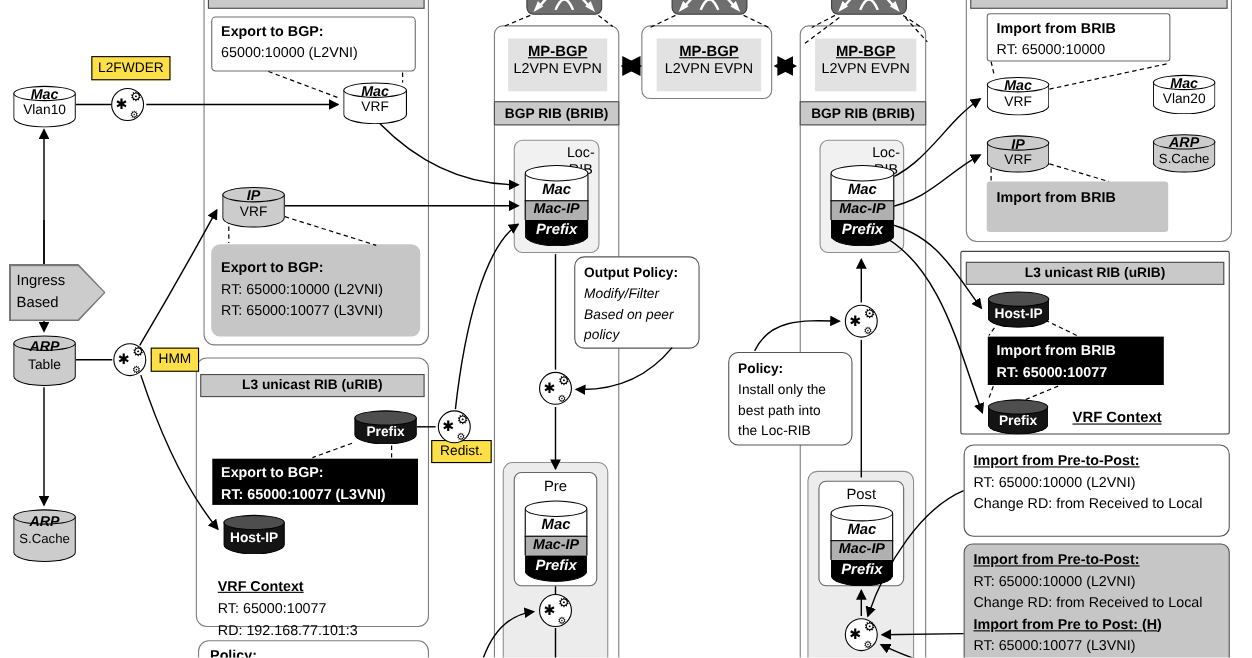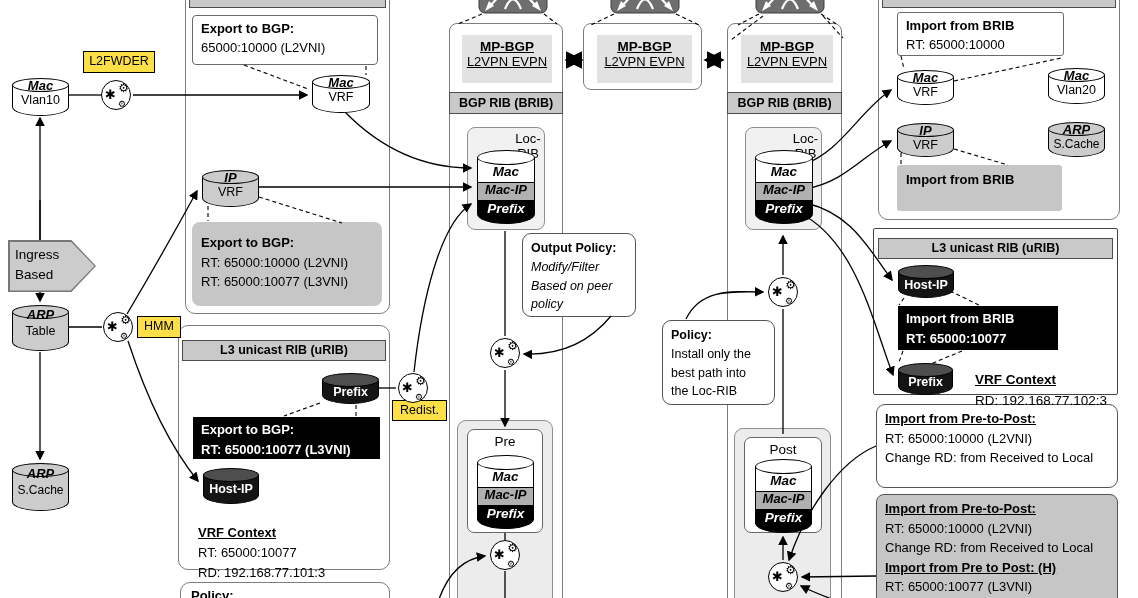--- a/index.html
+++ b/index.html
@@ -3,21 +3,21 @@
 <meta charset="utf-8">
 <style>
   html,body{margin:0;padding:0;background:#fff;}
   #canvas{position:relative;width:1138px;height:598px;overflow:hidden;background:#fff;
           font-family:"Liberation Sans","DejaVu Sans",sans-serif;color:#000;}
   
   .panel{position:absolute;background:#fff;border:1.3px solid #7d7d7d;border-radius:10px;box-sizing:border-box;}
   .panel.square{border-radius:2px;border-color:#444;}
   .bar{position:absolute;background:#c9c9c9;border:1px solid #4d4d4d;box-sizing:border-box;
        text-align:center;font-weight:bold;font-size:12.5px;line-height:19px;}
-  .mpbgp{position:absolute;background:#e2e2e2;text-align:center;padding-top:4px;box-sizing:border-box;font-size:13px;text-decoration:underline;}
+  .mpbgp{position:absolute;background:#e2e2e2;text-align:center;padding-top:4px;box-sizing:border-box;font-size:13px;}
   .mpbgp .t{font-weight:bold;text-decoration:underline;font-size:13.5px;}
   .locrib{position:absolute;background:#f1f1f1;border:1.2px solid #8f8f8f;border-radius:8px;box-sizing:border-box;}
   .locrib .lbl{position:absolute;left:0;right:0;top:3px;text-align:center;font-size:13px;padding-left:44px;}
   .ribouter{position:absolute;background:#ececec;border:1.2px solid #8f8f8f;border-radius:9px;box-sizing:border-box;}
   .ribinner{position:absolute;background:#fff;border:1.3px solid #666;border-radius:7px;box-sizing:border-box;}
   .ribinner .lbl{position:absolute;left:0;right:0;top:4px;text-align:center;font-size:13.5px;}
   
   .whitebox{position:absolute;background:#fff;border:1.2px solid #6a6a6a;border-radius:4px;
             padding:4px 8px;font-size:13px;line-height:1.45;box-sizing:border-box;}
   .graybox{position:absolute;background:#c6c6c6;border-radius:8px;padding:5px 9px;font-size:13px;line-height:1.5;box-sizing:border-box;}
@@ -277,21 +277,20 @@
   </div>
   <div class="graybox" style="left:897px;top:165px;width:165px;height:46px;border-radius:3px;">
     <div class="b">Import from BRIB</div>
   </div>
   <div class="blackbox" style="left:898px;top:306px;width:160px;height:44px;">
     <div>Import from BRIB</div>
     <div>RT: 65000:10077</div>
   </div>
   <div class="vrfctx" style="left:975px;top:352px;font-size:13.5px;">
     <div class="b u">VRF Context</div>
-    <div>RD: 192.168.77.102:3</div>
   </div>
 
   <div class="tag" style="left:83px;top:51px;width:72px;height:22px;">L2FWDER</div>
   <div class="tag" style="left:137px;top:316px;width:44px;height:22px;">HMM</div>
   <div class="tag" style="left:392px;top:400px;width:55px;height:21px;">Redist.</div>
 
   <div class="pent-o" style="left:8px;top:240px;width:88px;height:52px;">
     <div class="pent-i" style="left:1.5px;top:1.5px;width:85px;height:49px;"></div>
   </div>
   <div class="pent-t" style="left:8px;top:240px;">

